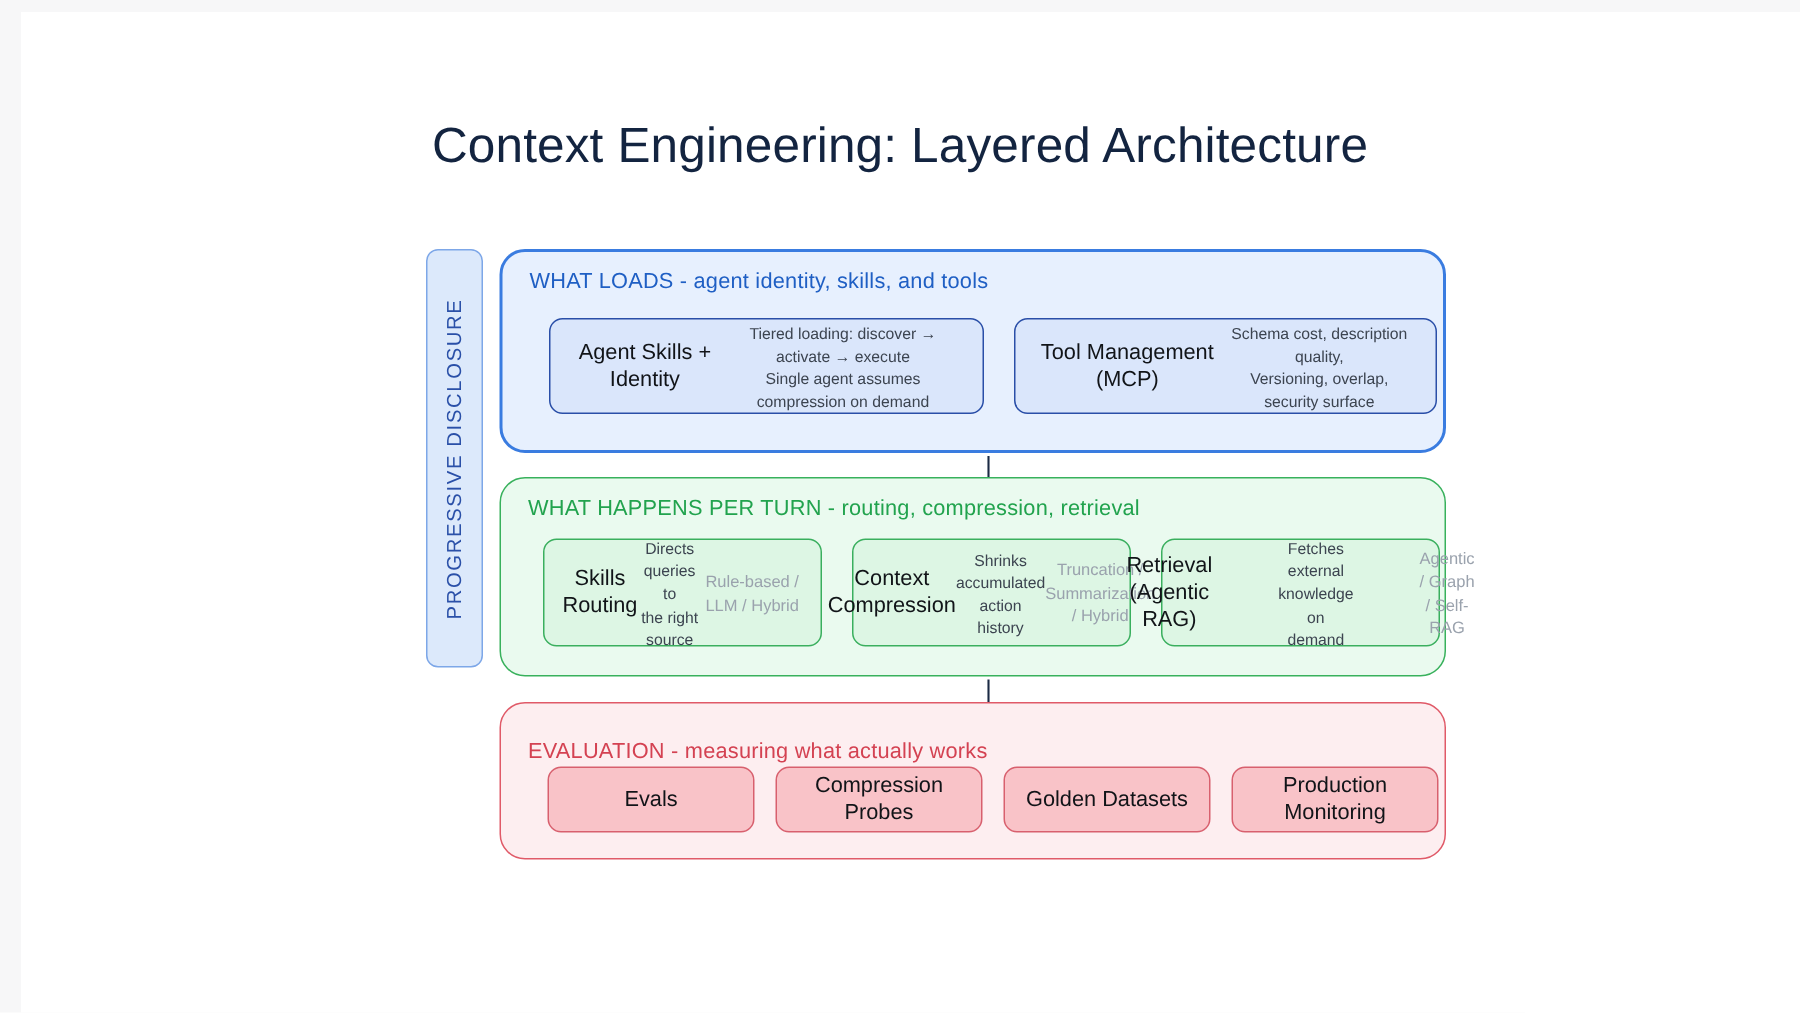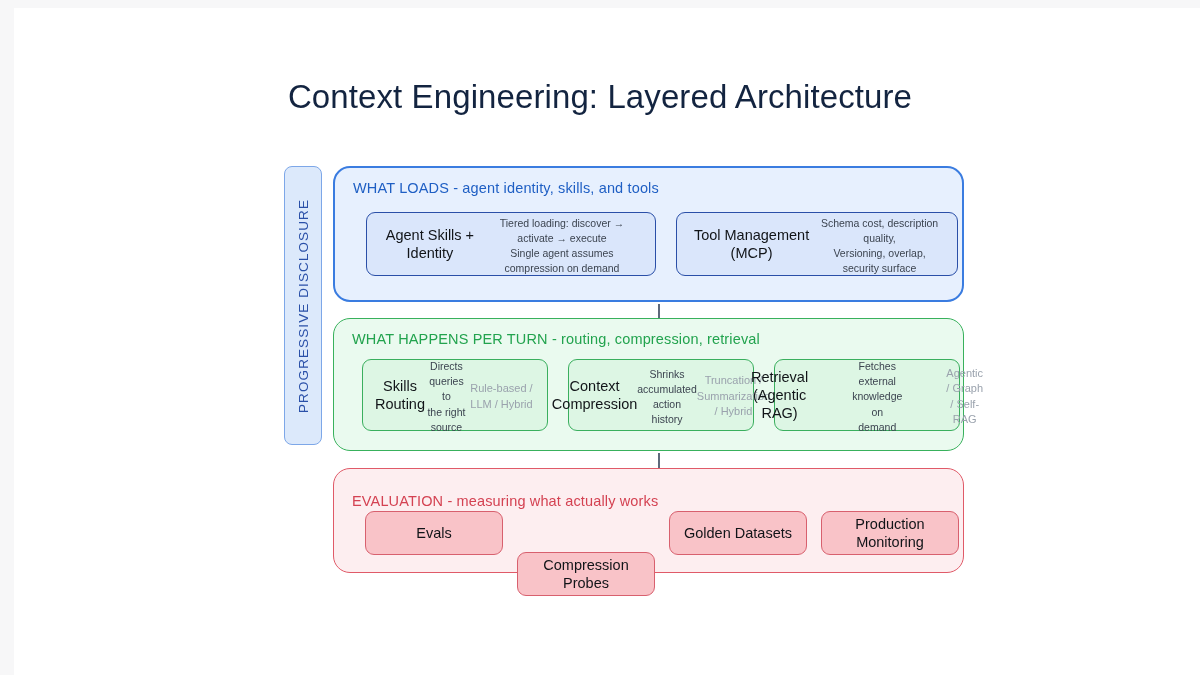--- a/index.html
+++ b/index.html
@@ -153,21 +153,21 @@
   #card-skills   { left: 31px; top: 44px; width: 290px; height: 64px; }
   #card-tools    { left: 341px; top: 44px; width: 282px; height: 64px; }
 
   
   #card-routing  { left: 28px;  top: 40px; width: 186px; height: 72px; }
   #card-compress { left: 234px; top: 40px; width: 186px; height: 72px; }
   #card-retrieval{ left: 440px; top: 40px; width: 186px; height: 72px; gap: 44px; }
 
   
   #card-evals    { left: 31px;  top: 42px; width: 138px; height: 44px; }
-  #card-probes   { left: 183px; top: 42px; width: 138px; height: 44px; margin-top: 41px; }
+  #card-probes   { left: 183px; top: 42px; width: 138px; height: 44px; }
   #card-golden   { left: 335px; top: 42px; width: 138px; height: 44px; }
   #card-prodmon  { left: 487px; top: 42px; width: 138px; height: 44px; }
 
   
   .arrow {
     position: absolute;
     left: 631px;
     width: 28px;
     height: 26px;
   }

